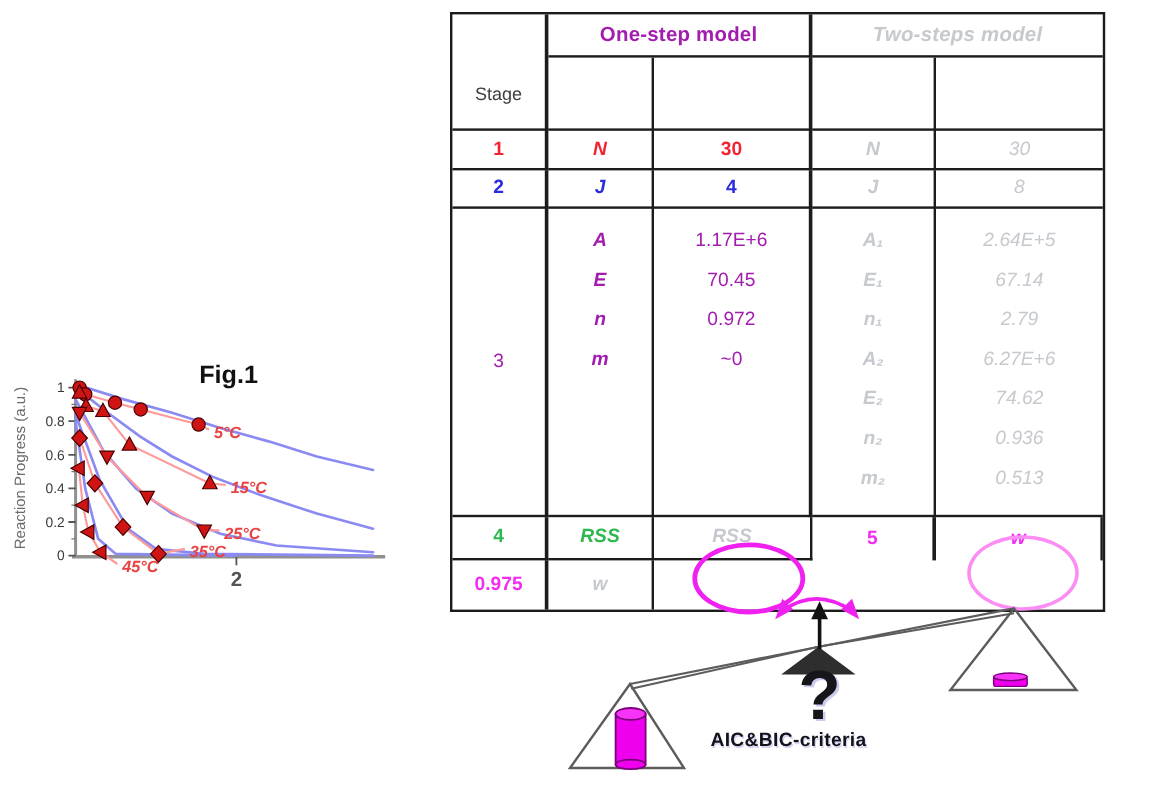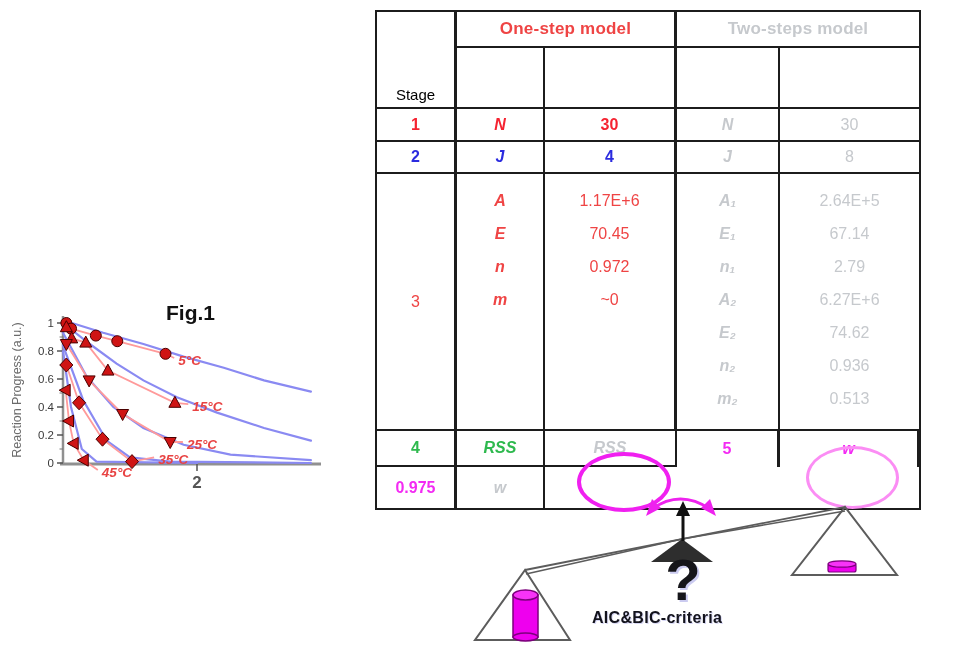--- a/index.html
+++ b/index.html
@@ -14,25 +14,25 @@
   
   .model-table {
     position:absolute; left:375px; top:10px;
     display:grid;
     grid-template-columns:80px 88px 132px 103px 139px;
     grid-template-rows:36px 61px 33px 32px 257px 36px 41px;
     border:2px solid #1c1c1c; background:#fff;
   }
   .cell { border-right:2px solid #1c1c1c; border-bottom:2px solid #1c1c1c;
           display:flex; align-items:center; justify-content:center;
-          font-size:16px; color:#ef4444; }
+          font-size:16px; color:#a21caf; }
   .cell.thickR { border-right-width:3px; }
-  .cell.lastC { border-right:none; }
+  .cell.lastC { border-right:none;font-style:italic; }
   .cell.lastR { border-bottom:none; }
-  .stage-head { grid-row:1/3; align-items:flex-end; padding-bottom:4px; font-size:15px; color:#000000; }
+  .stage-head { grid-row:1/3; align-items:flex-end; padding-bottom:20px; font-size:15px; color:#404040; }
   .mhead { font-size:17px; font-weight:bold; letter-spacing:0.2px; }
   .param { font-style:italic; font-weight:bold; }
   .boldv { font-weight:bold; }
   .red     { color:#f52331; }
   .blue    { color:#2b2bdf; }
   .green   { color:#2eb94e; }
   .magenta { color:#f32bf3; }
   .gray    { color:#c6c9cd; }
   .stackcell { flex-direction:column; justify-content:flex-start; padding-top:10px; }
   .stackcell span { display:block; line-height:33px; height:33px; }

